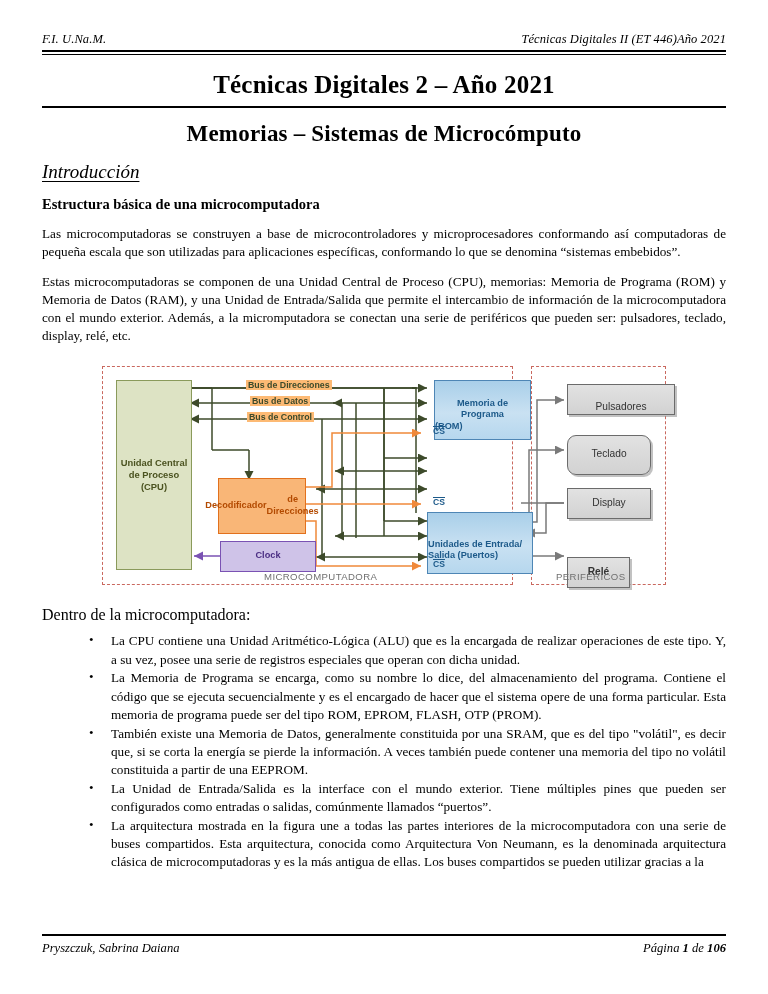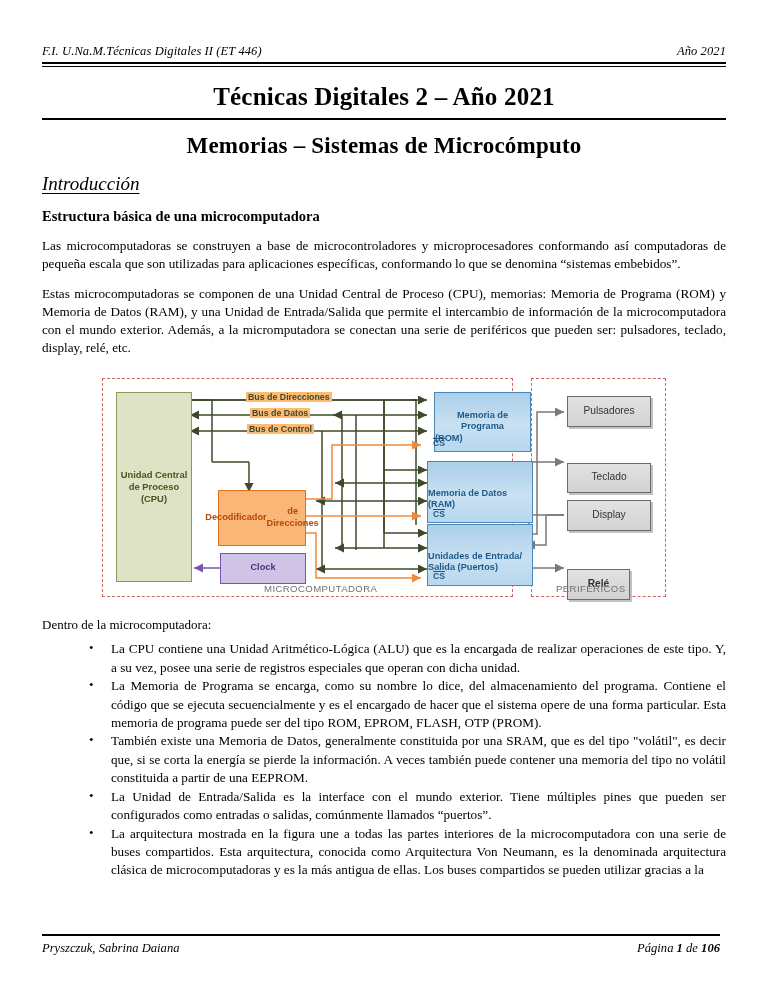--- a/index.html
+++ b/index.html
@@ -23,25 +23,25 @@
     padding: 0 42px;
   }
 
   
   .doc-header {
     display: flex;
     justify-content: space-between;
     align-items: baseline;
     font-style: italic;
     font-size: 12.5px;
-    padding-top: 44px;
+    padding-top: 32px;
     letter-spacing: 0.1px;
   }
   .doc-header .left  { flex: 0 0 auto; }
-  .doc-header .center{ flex: 1 1 auto; text-align: left; }
+  .doc-header .center{ flex: 1 1 auto; text-align: right; }
   .doc-header .right { flex: 0 0 auto; }
 
   .rule-double {
     margin-top: 3px;
     border-top: 2.2px solid #000;
     border-bottom: 0.9px solid #000;
     height: 2px;
   }
 
   
@@ -82,21 +82,21 @@
 
   
   p.body {
     font-size: 13.2px;
     line-height: 1.36;
     text-align: justify;
     margin: 12px 0 0 0;
     hyphens: none;
   }
   p.lead {
-    font-size: 13px;
+    font-size: 16px;
     line-height: 1.36;
     text-align: left;
     margin: 11px 0 0 0;
   }
 
   ul.bullets {
     margin: 7px 0 0 0;
     padding-left: 47px;
     list-style: none;
   }
@@ -215,21 +215,21 @@
     inset: 0;
     width: 580px;
     height: 235px;
     overflow: visible;
   }
 
   
   .doc-footer {
     position: absolute;
     left: 42px;
-    right: 48px;
+    right: 42px;
     bottom: 38px;
   }
   .footer-rule {
     border-top: 2.4px solid #000;
     height: 0;
     margin-bottom: 5px;
   }
   .footer-row {
     display: flex;
     justify-content: space-between;
@@ -366,52 +366,48 @@
         <span>Unidad Central</span>
         <span>de Proceso</span>
         <span>(CPU)</span>
       </div>
 
       <div class="blk blk-dec" style="left:124px; top:120px; width:88px; height:56px; flex-direction:row;">
         <span>Decodificador</span>
         <span>de Direcciones</span>
       </div>
 
-      <div class="blk blk-clock" style="left:126px; top:183px; width:86px; height:31px;">
+      <div class="blk blk-clock" style="left:126px; top:183px; width:96px; height:31px;">
         <span>Clock</span>
       </div>
 
       <div class="blk blk-mem" style="left:340px; top:22px; width:97px; height:60px; flex-direction:column;">
         <span>Memoria de Programa</span>
         <span>(ROM)</span>
       </div>
       <div class="cs-label" style="left:339px; top:68px;">
         <span>CS</span>
       </div>
 
-      <div class="blk blk-mem" style="left:333px; top:91px; width:106px; height:62px; flex-direction:column; padding-top:15px;">
-        <span>Memoria de Datos</span>
-        <span>(RAM)</span>
-      </div>
       <div class="cs-label" style="left:339px; top:139px;">
         <span>CS</span>
       </div>
 
       <div class="blk blk-mem" style="left:333px; top:154px; width:106px; height:62px; flex-direction:column; padding-top:15px;">
         <span>Unidades de Entrada/</span>
         <span>Salida (Puertos)</span>
       </div>
       <div class="cs-label" style="left:339px; top:201px;">
         <span>CS</span>
       </div>
 
-      <div class="blk blk-per" style="left:473px; top:26px; width:84px; height:31px;">
+      <div class="blk blk-per" style="left:473px; top:26px; width:108px; height:31px;align-items:flex-end;">
         <span>Pulsadores</span>
       </div>
-      <div class="blk blk-per" style="left:473px; top:93px; width:84px; height:30px;">
+      <div class="blk blk-per" style="left:473px; top:77px; width:84px; height:40px;border-radius:9px;">
         <span>Teclado</span>
       </div>
       <div class="blk blk-per" style="left:473px; top:130px; width:84px; height:31px;text-align:right;">
         <span>Display</span>
       </div>
       <div class="blk blk-per" style="left:473px; top:199px; width:63px; height:31px;font-weight:bold;">
         <span>Relé</span>
       </div>
 
       <div class="bus-label" style="left:152px; top:22px;">Bus de Direcciones</div>

